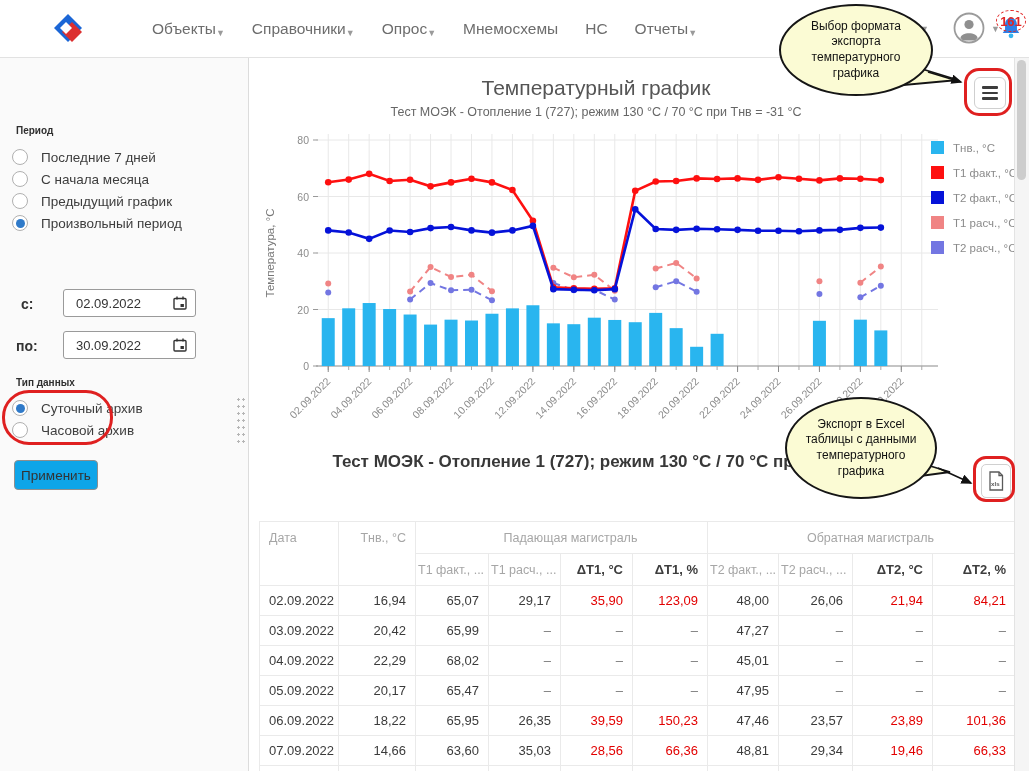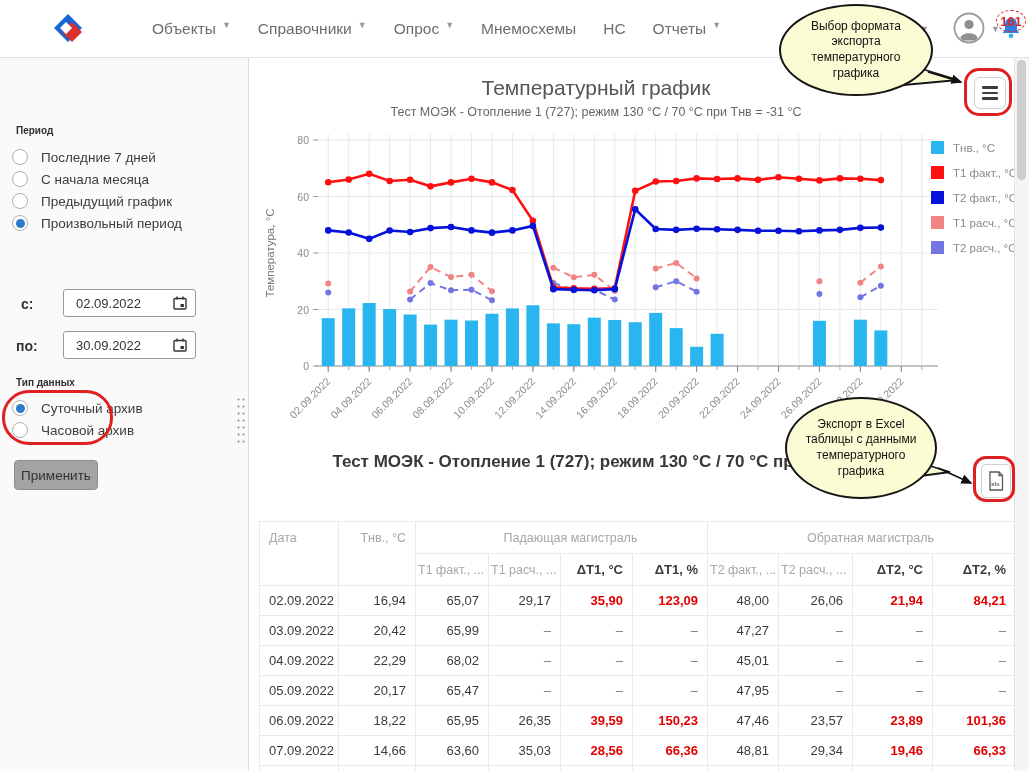--- a/index.html
+++ b/index.html
@@ -3,21 +3,21 @@
 <meta charset="utf-8">
 <style>
   html,body{margin:0;padding:0}
   body{width:1029px;height:771px;overflow:hidden;position:relative;background:#fff;
        font-family:"Liberation Sans",sans-serif;-webkit-font-smoothing:antialiased}
   
   #navbar{position:absolute;left:0;top:0;width:1029px;height:57px;background:#fff;
           border-bottom:1px solid #e2e2e2;z-index:5}
   #logo{position:absolute;left:53px;top:13px;width:30px;height:30px}
   #nav-menu{position:absolute;left:152px;top:0;height:57px;display:flex;align-items:center;gap:27px}
-  .nav-item{font-size:15.5px;color:#6d6d6d;display:flex;align-items:flex-start;gap:6px;cursor:pointer;white-space:nowrap}
+  .nav-item{font-size:15.5px;color:#6d6d6d;display:flex;align-items:flex-end;cursor:pointer;white-space:nowrap}
   .caret{font-size:9px;color:#9a9a9a}
   #stray-caret{position:absolute;left:920px;top:24px}
   #avatar{position:absolute;left:953px;top:12px;width:32px;height:32px;cursor:pointer}
   #avatar-caret{position:absolute;left:991px;top:24px}
   #bell{position:absolute;left:1000px;top:16px;cursor:pointer}
   #bell-badge{position:absolute;left:996px;top:10px;width:28px;height:20px;border:1.6px dashed #e12525;
               border-radius:50%;color:#e12525;font-size:13px;font-weight:bold;display:flex;
               align-items:center;justify-content:center;z-index:6;background:transparent}
   
   #sidebar{position:absolute;left:0;top:57px;bottom:0;width:248px;background:#fafafa;border-right:1px solid #dcdcdc}
@@ -33,21 +33,21 @@
   .rb .dot{width:9px;height:9px;border-radius:50%;background:#2f7ac9}
   .radio-label{font-size:13.5px;color:#3d3d3d}
   .date-label{position:absolute;font-weight:bold;font-size:14px;color:#333}
   #date-from-label{left:21px;top:239px}
   #date-to-label{left:16px;top:281px}
   .date-input{position:absolute;left:63px;width:133px;height:28px;background:#fff;border:1px solid #9a9a9a;
               border-radius:3px;display:flex;align-items:center;justify-content:space-between;
               padding:0 8px 0 12px;font-size:13px;color:#333;box-sizing:border-box;cursor:text}
   #date-from-input{top:232px}
   #date-to-input{top:274px}
-  #apply-btn{position:absolute;left:14px;top:403px;width:84px;height:30px;background:#a3a3a3;
+  #apply-btn{position:absolute;left:14px;top:403px;width:84px;height:30px;background:#0ea5e9;
              border:1px solid #8e8e8e;border-radius:4px;font-size:13.5px;color:#333;cursor:pointer;
              font-family:"Liberation Sans",sans-serif}
   #splitter{position:absolute;left:236px;top:396px;width:10px;height:50px;cursor:col-resize;
             background-image:radial-gradient(#b5b5b5 1.1px,transparent 1.2px);background-size:5px 7px}
   
   #chart-title{position:absolute;left:258px;top:76px;width:676px;text-align:center;font-size:21px;color:#555}
   #chart-subtitle{position:absolute;left:258px;top:105px;width:676px;text-align:center;font-size:12.5px;color:#666}
   #menu-btn{position:absolute;left:974px;top:77px;width:30px;height:30px;border:1px solid #cfcfcf;border-radius:6px;
             background:#fff;display:flex;flex-direction:column;align-items:center;justify-content:center;gap:3px;cursor:pointer}
   .hbar{width:16px;height:2.6px;background:#3c3c3c;border-radius:1px}
@@ -68,21 +68,21 @@
   #data-table thead th{font-weight:normal;color:#a6a6a6;font-size:12.5px;height:32px}
   .h-top{vertical-align:top;padding-top:9px}
   .h-date{text-align:left;padding-left:9px}
   .h-num{text-align:right;padding-right:9px}
   .h-group{text-align:center;padding-left:19px;vertical-align:middle}
   .h-sub{text-align:left;padding-left:2px;vertical-align:middle}
   .delta-h{text-align:right;padding-right:9px;font-weight:bold !important;color:#3d3d3d !important;font-size:13px !important}
   #data-table tbody td{height:30px;font-size:13px;color:#3b3b3b}
   .c-date{text-align:left;padding-left:9px}
   .c-num{text-align:right;padding-right:9px}
-  .c-red{color:#e20000 !important;font-weight:bold}
+  .c-red{color:#e20000 !important;font-weight:normal}
   .c-dash{color:#777 !important}
   .partial-row td{height:6px}
   
   #scroll-strip{position:absolute;right:0;top:57px;bottom:0;width:14px;background:#f5f5f5;border-left:1px solid #e3e3e3}
   #scroll-thumb{position:absolute;left:2px;top:3px;width:9px;height:120px;background:#cdcdcd;border-radius:5px;cursor:pointer}
   
   .ring{position:absolute;border:3.5px solid #df2020;z-index:30;box-sizing:border-box;pointer-events:none}
   #ring-apply{left:2px;top:390px;width:111px;height:55px;border-radius:27px}
   #ring-menu{left:964px;top:68px;width:48px;height:48px;border-radius:15px}
   #ring-xls{left:973px;top:456px;width:42px;height:46px;border-radius:13px}

